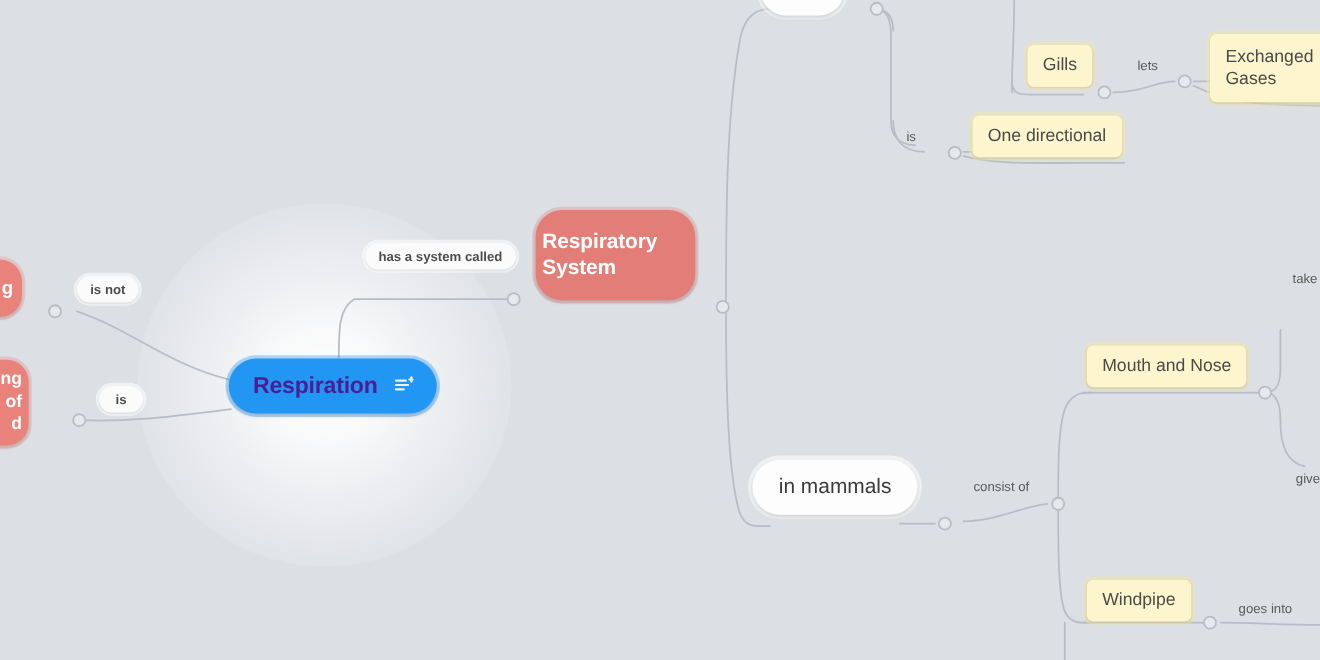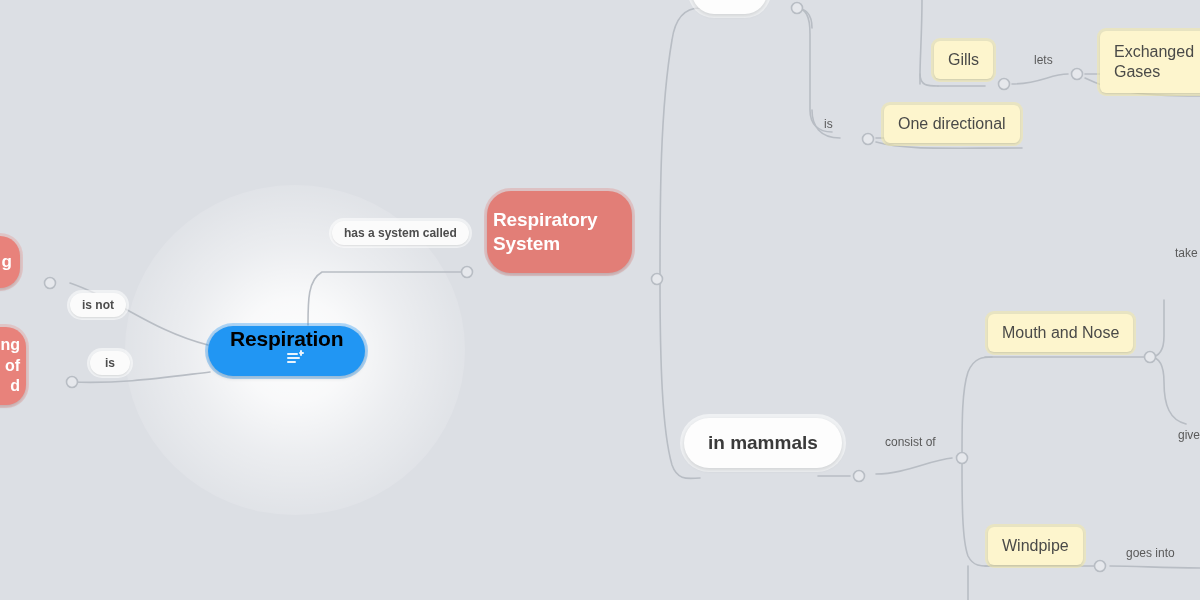--- a/index.html
+++ b/index.html
@@ -48,28 +48,27 @@
     box-sizing: border-box;
     display: flex;
     align-items: center;
     justify-content: flex-start;
     white-space: pre-line;
     line-height: 1.25;
   }
   
   .node-central {
     background: #2196f3;
-    color: #000000;
+    color: #4c1d95;
     border-radius: 999px;
     padding: 0 22px;
     font-size: 21px;
     font-weight: bold;
     letter-spacing: -0.2px;
     box-shadow: 0 2px 4px rgba(0,0,0,0.16), 0 0 0 3px rgba(33,150,243,0.35);
-    flex-direction: column;
   }
   .central-note-icon {
     margin-left: 16px;
     display: inline-block;
     width: 16px;
     height: 14px;
     position: relative;
     opacity: 0.9;
   }
   .central-note-icon i {
@@ -104,21 +103,21 @@
     font-weight: bold;
     border-radius: 20px;
     padding: 8px 14px;
     box-shadow: 0 2px 3px rgba(0,0,0,0.12), 0 0 0 3px rgba(232,130,123,0.28);
   }
   
   .node-white-pill {
     background: #fdfdfd;
     color: #3a3a3a;
     font-size: 19px;
-    font-weight: bold;
+    font-weight: normal;
     border-radius: 999px;
     padding: 12px 24px;
     box-shadow: 0 2px 4px rgba(0,0,0,0.13), 0 0 0 4px rgba(255,255,255,0.55);
   }
   
   .node-yellow {
     background: #fdf5cd;
     color: #4a4a48;
     font-size: 16px;
     border-radius: 6px;
@@ -260,21 +259,21 @@
   <div class="node node-red-small" style="left:-34px; top:327px; width:60px; height:78px; justify-content:flex-end; padding-right:6px; text-align:right; font-size:16px; line-height:1.3;">
     <span>king
 n of
 d</span>
   </div>
 
   <div class="label-pill" style="left:332px; top:221px;">
     <span>has a system called</span>
   </div>
 
-  <div class="label-pill" style="left:70px; top:251px;margin-top:42px;">
+  <div class="label-pill" style="left:70px; top:251px;">
     <span>is not</span>
   </div>
 
   <div class="label-pill" style="left:90px; top:351px; min-width:16px;">
     <span>is</span>
   </div>
 
   <div class="edge-label" style="left:824px; top:117px;">
     <span>is</span>
   </div>

